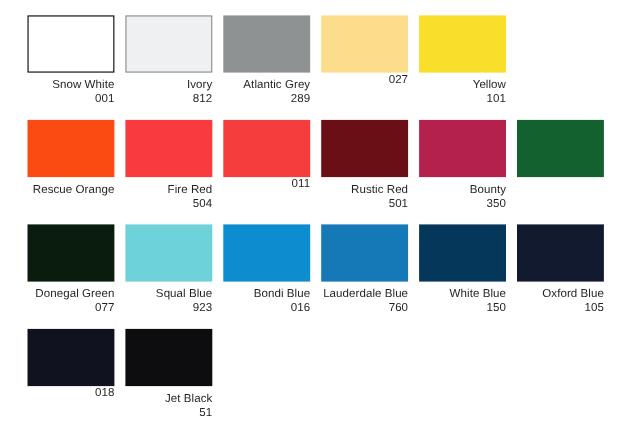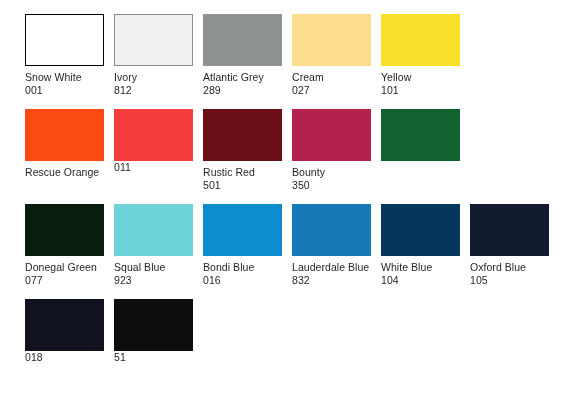--- a/index.html
+++ b/index.html
@@ -26,20 +26,21 @@
   .swatch-row {
     display: flex;
     flex-direction: row;
     height: 95px;
   }
 
   .swatch-cell {
     width: 79px;
     margin-right: 10px;
     box-sizing: content-box;
+    text-align: right;
   }
 
   .swatch-chip {
     width: 79px;
     height: 52px;
     box-sizing: border-box;
     display: block;
   }
 
   .swatch-label {
@@ -74,33 +75,37 @@
         <div class="swatch-label">Ivory</div>
         <div class="swatch-code">812</div>
       </div>
       <div class="swatch-cell">
         <div class="swatch-chip" style="background: rgb(142, 146, 147);"></div>
         <div class="swatch-label">Atlantic Grey</div>
         <div class="swatch-code">289</div>
       </div>
       <div class="swatch-cell">
         <div class="swatch-chip" style="background: rgb(251, 221, 139);"></div>
-        <div class="swatch-label">Cream</div>
         <div class="swatch-code">027</div>
       </div>
       <div class="swatch-cell">
         <div class="swatch-chip" style="background: rgb(249, 223, 41);"></div>
         <div class="swatch-label">Yellow</div>
         <div class="swatch-code">101</div>
       </div>
     </div>
     <div class="swatch-row">
       <div class="swatch-cell">
         <div class="swatch-chip" style="background: rgb(252, 75, 18);"></div>
         <div class="swatch-label">Rescue Orange</div>
+      </div>
+      <div class="swatch-cell">
+        <div class="swatch-chip" style="background: rgb(249, 59, 63);"></div>
+        <div class="swatch-label">Fire Red</div>
+        <div class="swatch-code">504</div>
       </div>
       <div class="swatch-cell">
         <div class="swatch-chip" style="background: rgb(245, 61, 61);"></div>
         <div class="swatch-code">011</div>
       </div>
       <div class="swatch-cell">
         <div class="swatch-chip" style="background: rgb(107, 15, 22);"></div>
         <div class="swatch-label">Rustic Red</div>
         <div class="swatch-code">501</div>
       </div>
@@ -125,36 +130,37 @@
         <div class="swatch-code">923</div>
       </div>
       <div class="swatch-cell">
         <div class="swatch-chip" style="background: rgb(14, 140, 208);"></div>
         <div class="swatch-label">Bondi Blue</div>
         <div class="swatch-code">016</div>
       </div>
       <div class="swatch-cell">
         <div class="swatch-chip" style="background: rgb(21, 121, 184);"></div>
         <div class="swatch-label">Lauderdale Blue</div>
-        <div class="swatch-code">832</div>
+        <div class="swatch-code">760</div>
       </div>
       <div class="swatch-cell">
         <div class="swatch-chip" style="background: rgb(4, 55, 90);"></div>
         <div class="swatch-label">White Blue</div>
-        <div class="swatch-code">104</div>
+        <div class="swatch-code">150</div>
       </div>
       <div class="swatch-cell">
         <div class="swatch-chip" style="background: rgb(17, 26, 46);"></div>
         <div class="swatch-label">Oxford Blue</div>
         <div class="swatch-code">105</div>
       </div>
     </div>
     <div class="swatch-row">
       <div class="swatch-cell">
         <div class="swatch-chip" style="background: rgb(16, 19, 31);"></div>
         <div class="swatch-code">018</div>
       </div>
       <div class="swatch-cell">
         <div class="swatch-chip" style="background: rgb(13, 13, 16);"></div>
+        <div class="swatch-label">Jet Black</div>
         <div class="swatch-code">51</div>
       </div>
     </div>
   </div>
 
 </body></html>

